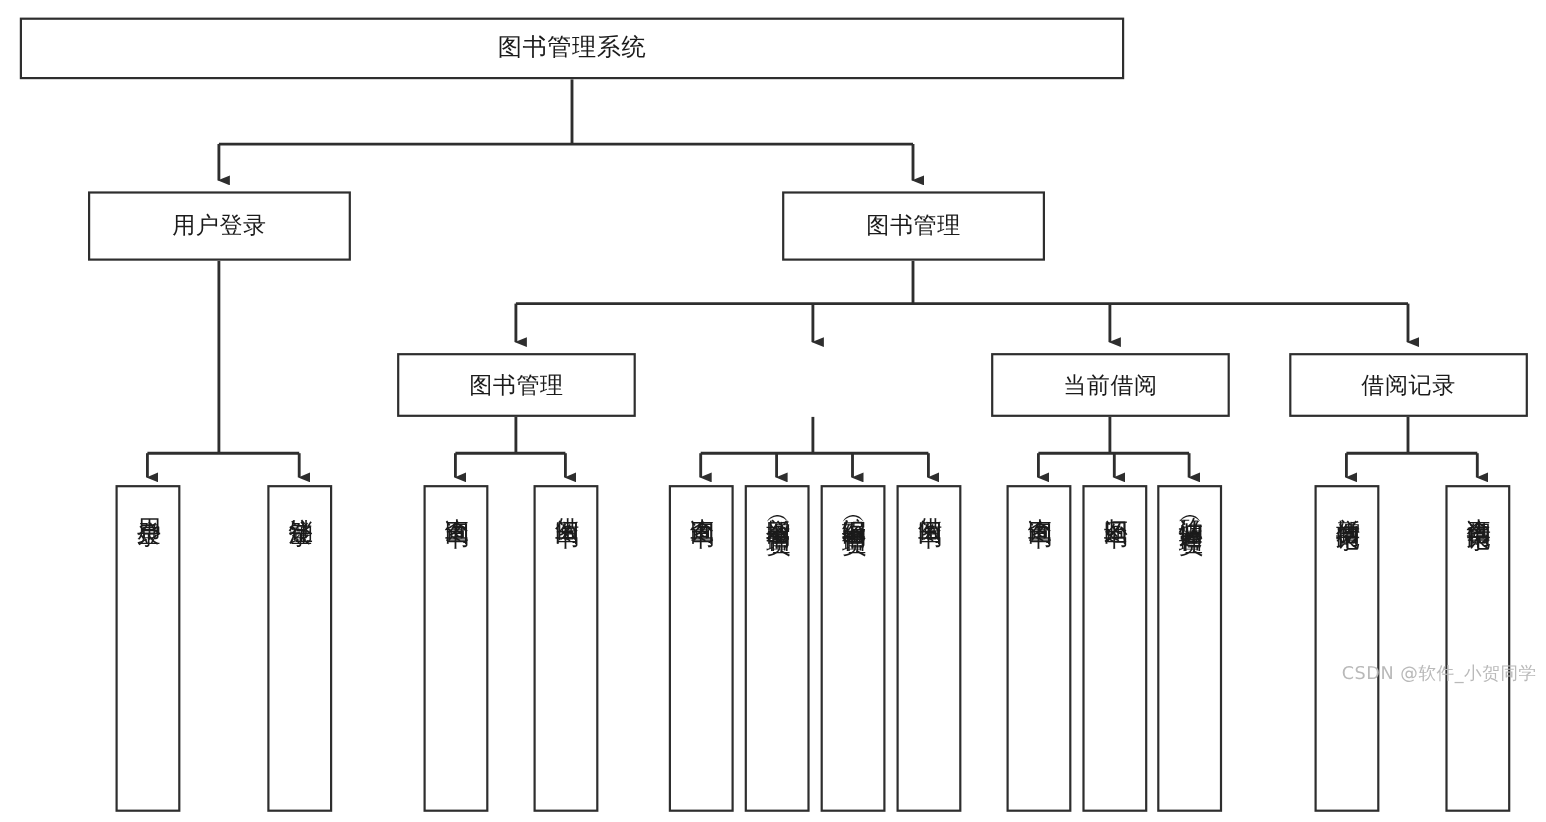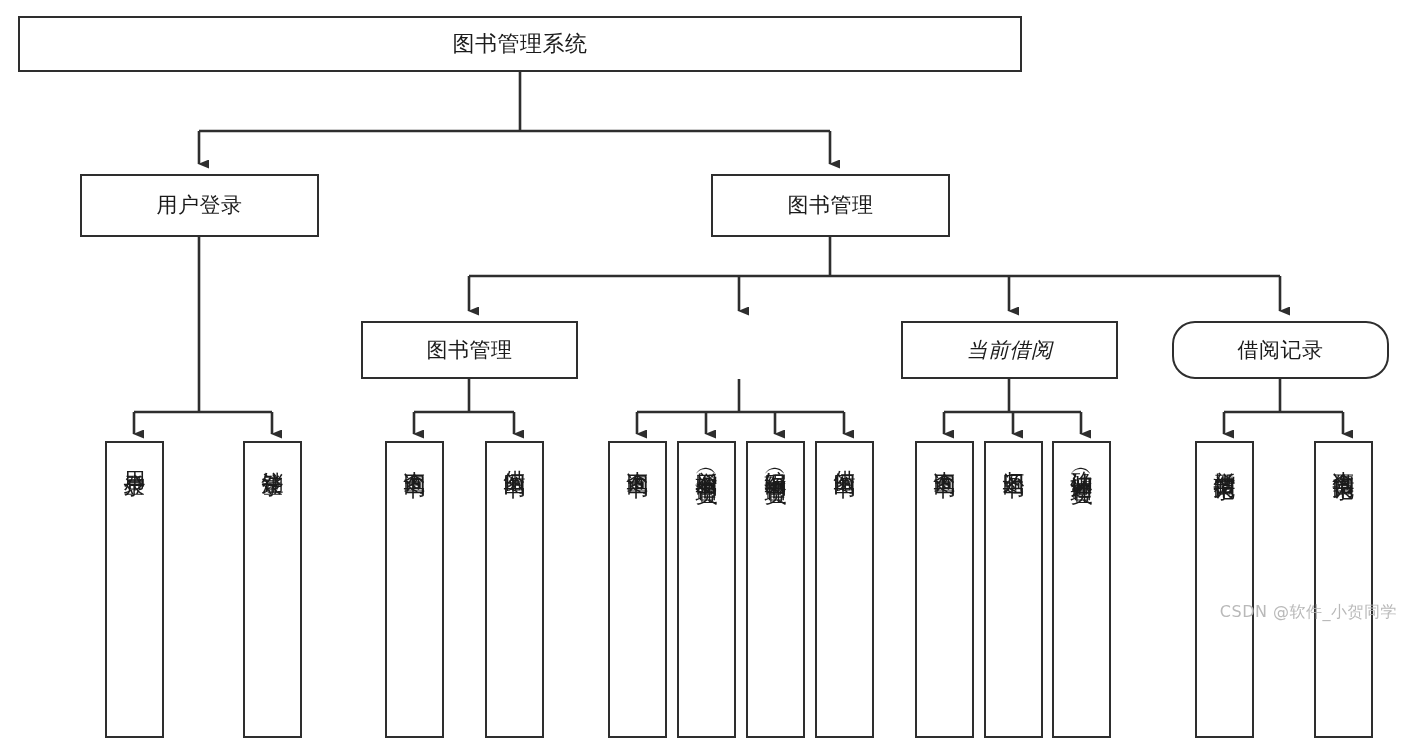--- a/index.html
+++ b/index.html
@@ -115,24 +115,24 @@
   <div class="node h" style="left:80px;top:170px;width:239px;height:63px;">
     <span class="lbl">用户登录</span>
   </div>
   <div class="node h" style="left:711px;top:170px;width:239px;height:63px;">
     <span class="lbl">图书管理</span>
   </div>
 
   <div class="node h" style="left:361px;top:317px;width:217px;height:58px;">
     <span class="lbl">图书管理</span>
   </div>
-  <div class="node h" style="left:901px;top:317px;width:217px;height:58px;font-style:italic;">
+  <div class="node h" style="left:901px;top:317px;width:217px;height:58px;">
     <span class="lbl">当前借阅</span>
   </div>
-  <div class="node h" style="left:1172px;top:317px;width:217px;height:58px;border-radius:23px;">
+  <div class="node h" style="left:1172px;top:317px;width:217px;height:58px;">
     <span class="lbl">借阅记录</span>
   </div>
 
   <div class="node v" style="left:105px;top:437px;width:59px;height:297px;">
     <span class="lbl">用户登录</span>
   </div>
   <div class="node v" style="left:243px;top:437px;width:59px;height:297px;">
     <span class="lbl">注销登录</span>
   </div>
 

